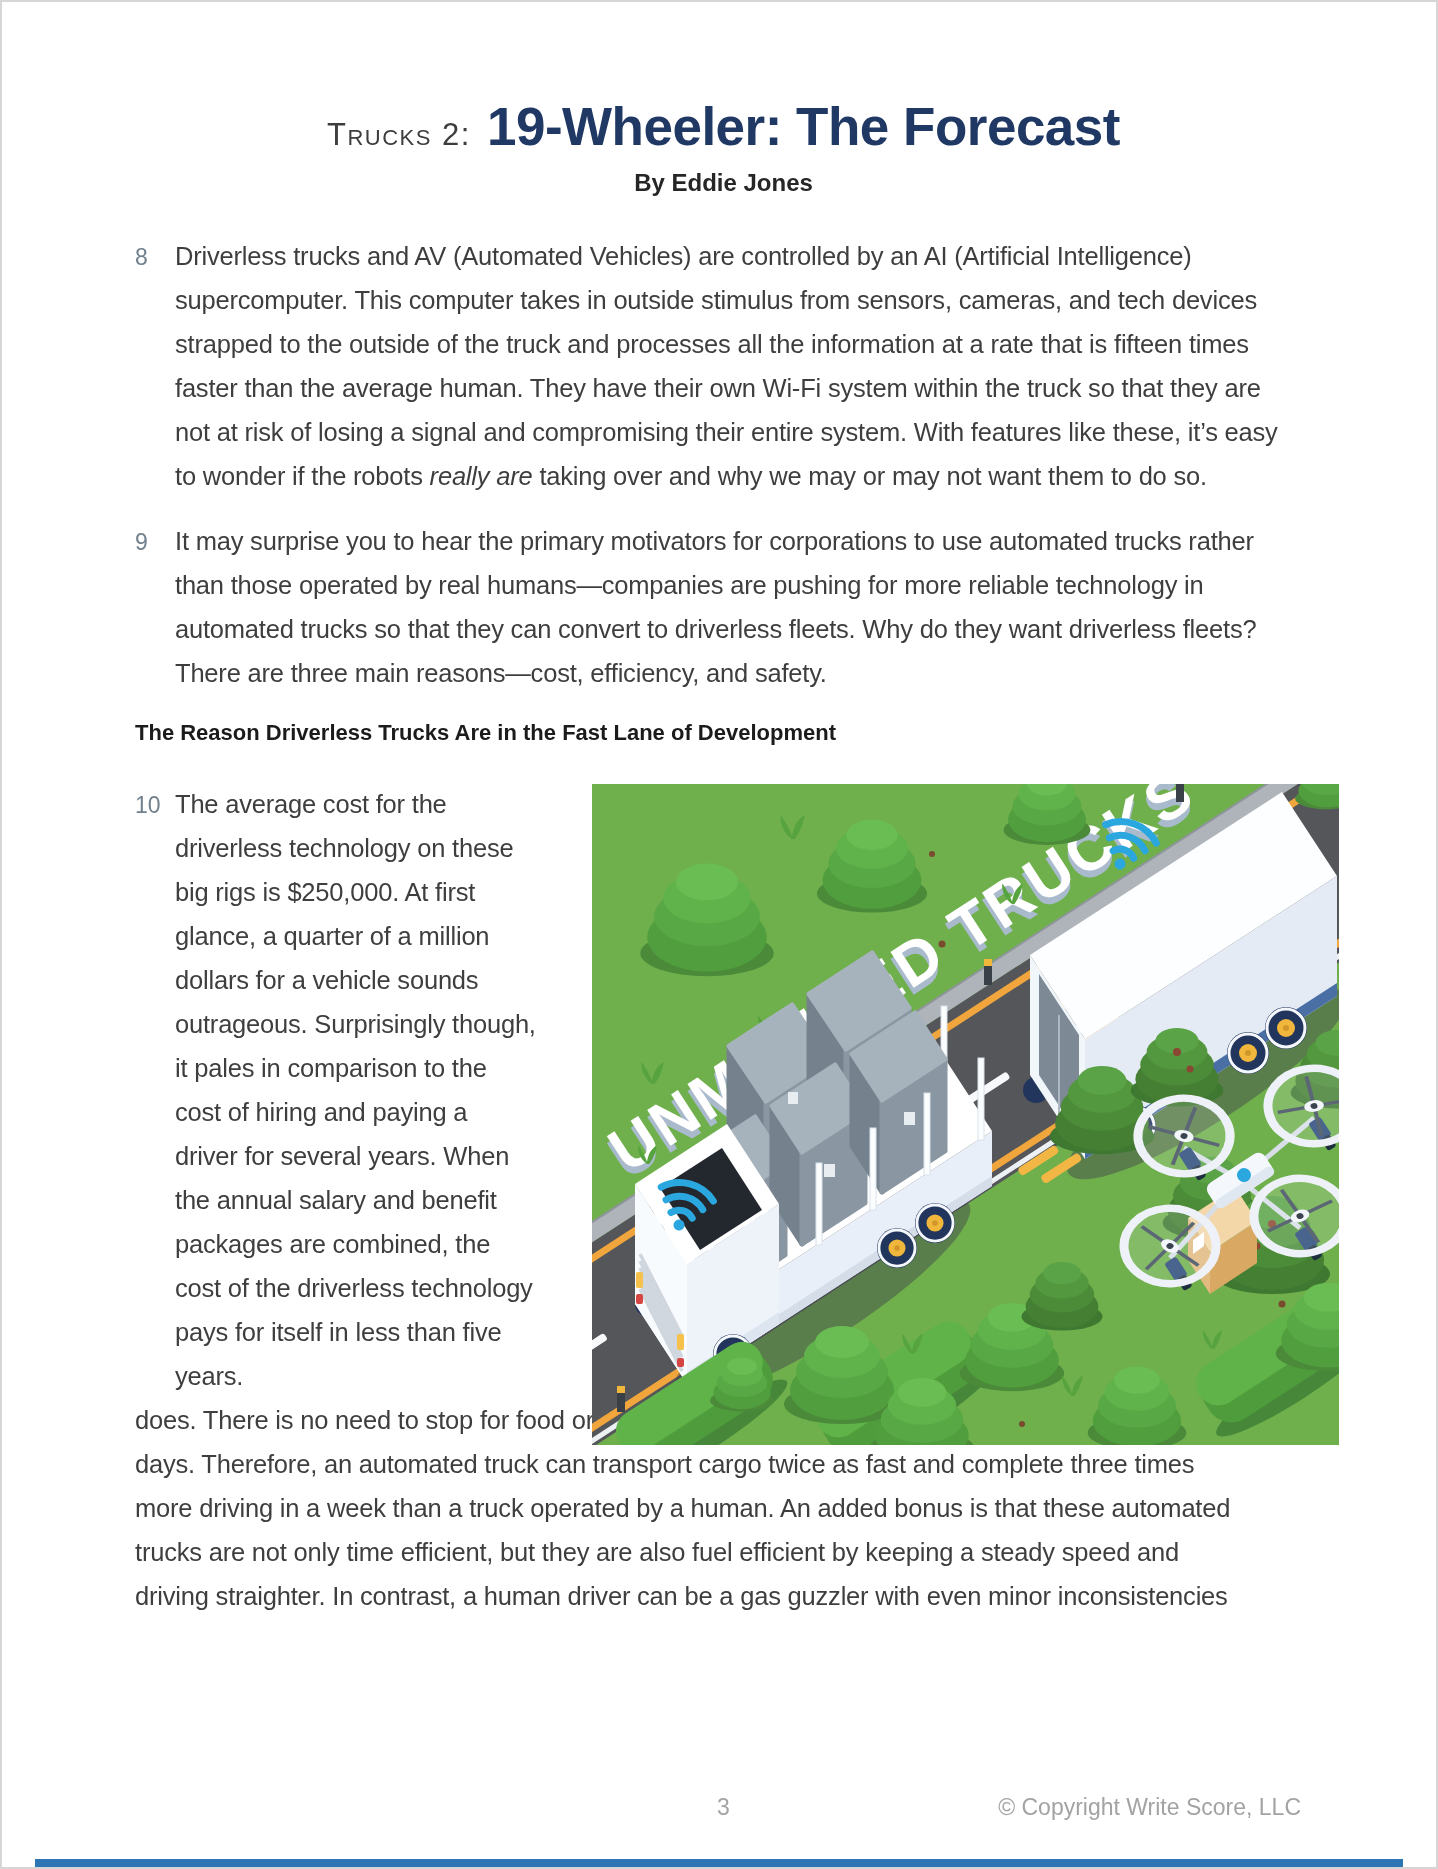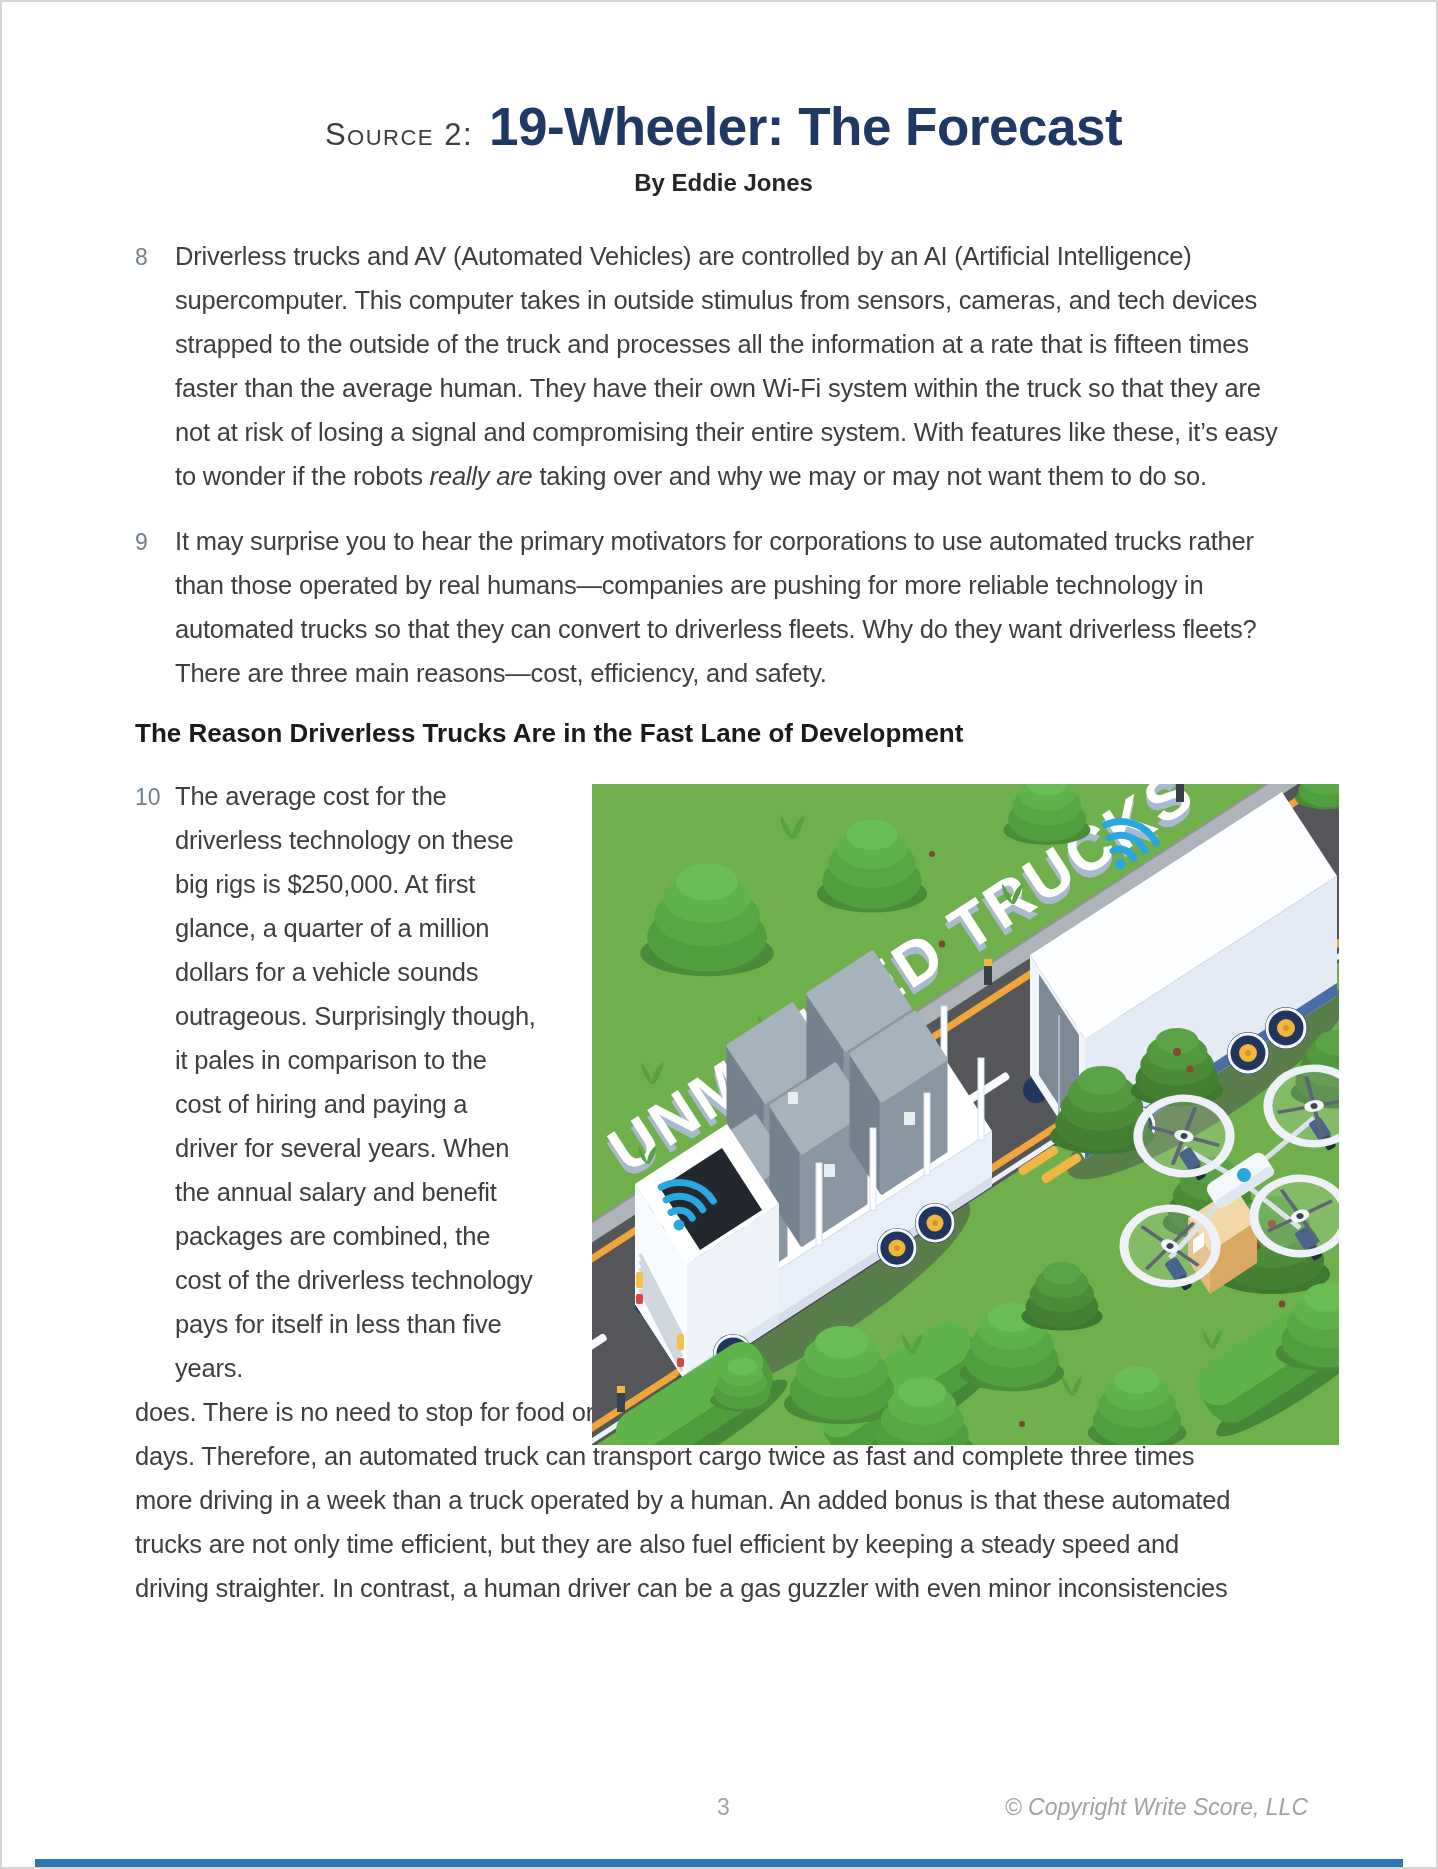--- a/index.html
+++ b/index.html
@@ -11,42 +11,42 @@
   .content { position:absolute; left:133px; top:0; width:1177px; }
   .title-row { text-align:center; padding-top:94px; white-space:nowrap; }
   .src-label { font-variant:small-caps; font-size:31px; color:#3d3d3d; letter-spacing:1.5px; margin-right:16px; }
   .main-title { color:#1f3864; font-weight:bold; font-size:53px; letter-spacing:-0.5px; }
   .byline { text-align:center; font-size:24px; font-weight:bold; color:#262626; margin-top:12px; margin-bottom:37px; }
   .para { display:flex; margin-bottom:21px; }
   .num { width:40px; flex:none; color:#71808d; font-size:23px; line-height:40px; padding-top:3px; }
   .ptext { white-space:pre; font-size:25.5px; line-height:44px; color:#3e3e3e; letter-spacing:-0.2px; }
   .ptext .ital { font-style:italic; }
   .narrowcol { width:400px; white-space:pre-line; }
-  h2.section { font-size:26px; font-weight:bold; color:#1b1b1b; line-height:34px; margin:10px 0 24px 0; }
+  h2.section { font-size:22px; font-weight:bold; color:#1b1b1b; line-height:34px; margin:10px 0 32px 0; }
   .figure {
     position:absolute; left:590px; top:782px; width:747px; height:661px; overflow:hidden;
   }
   .figure svg { display:block; }
   .footer {
     position:absolute; left:133px; top:1792px; width:1177px;
     font-size:23px; color:#a3a3a3;
   }
   .footer .pageno { position:absolute; left:0; width:100%; text-align:center; }
-  .footer .copyright { position:absolute; right:4px;font-style:italic; }
+  .footer .copyright { position:absolute; right:11px; }
   .next-page-bar { position:absolute; left:33px; right:33px; bottom:0; height:8px; background:#2e75b6; }
 </style>
 </head>
 <body>
 
 <div class="page">
 
   <div class="content">
 
     <div class="title-row">
-      <span class="src-label">Source 2:</span><span class="main-title">19-Wheeler: The Forecast</span>
+      <span class="src-label">Trucks 2:</span><span class="main-title">19-Wheeler: The Forecast</span>
     </div>
     <div class="byline">By Eddie Jones</div>
 
     <div class="para">
       <div class="num">8</div>
       <div class="ptext"><span>Driverless trucks and AV (Automated Vehicles) are controlled by an AI (Artificial Intelligence)
 supercomputer. This computer takes in outside stimulus from sensors, cameras, and tech devices
 strapped to the outside of the truck and processes all the information at a rate that is fifteen times
 faster than the average human. They have their own Wi-Fi system within the truck so that they are
 not at risk of losing a signal and compromising their entire system. With features like these, it’s easy

